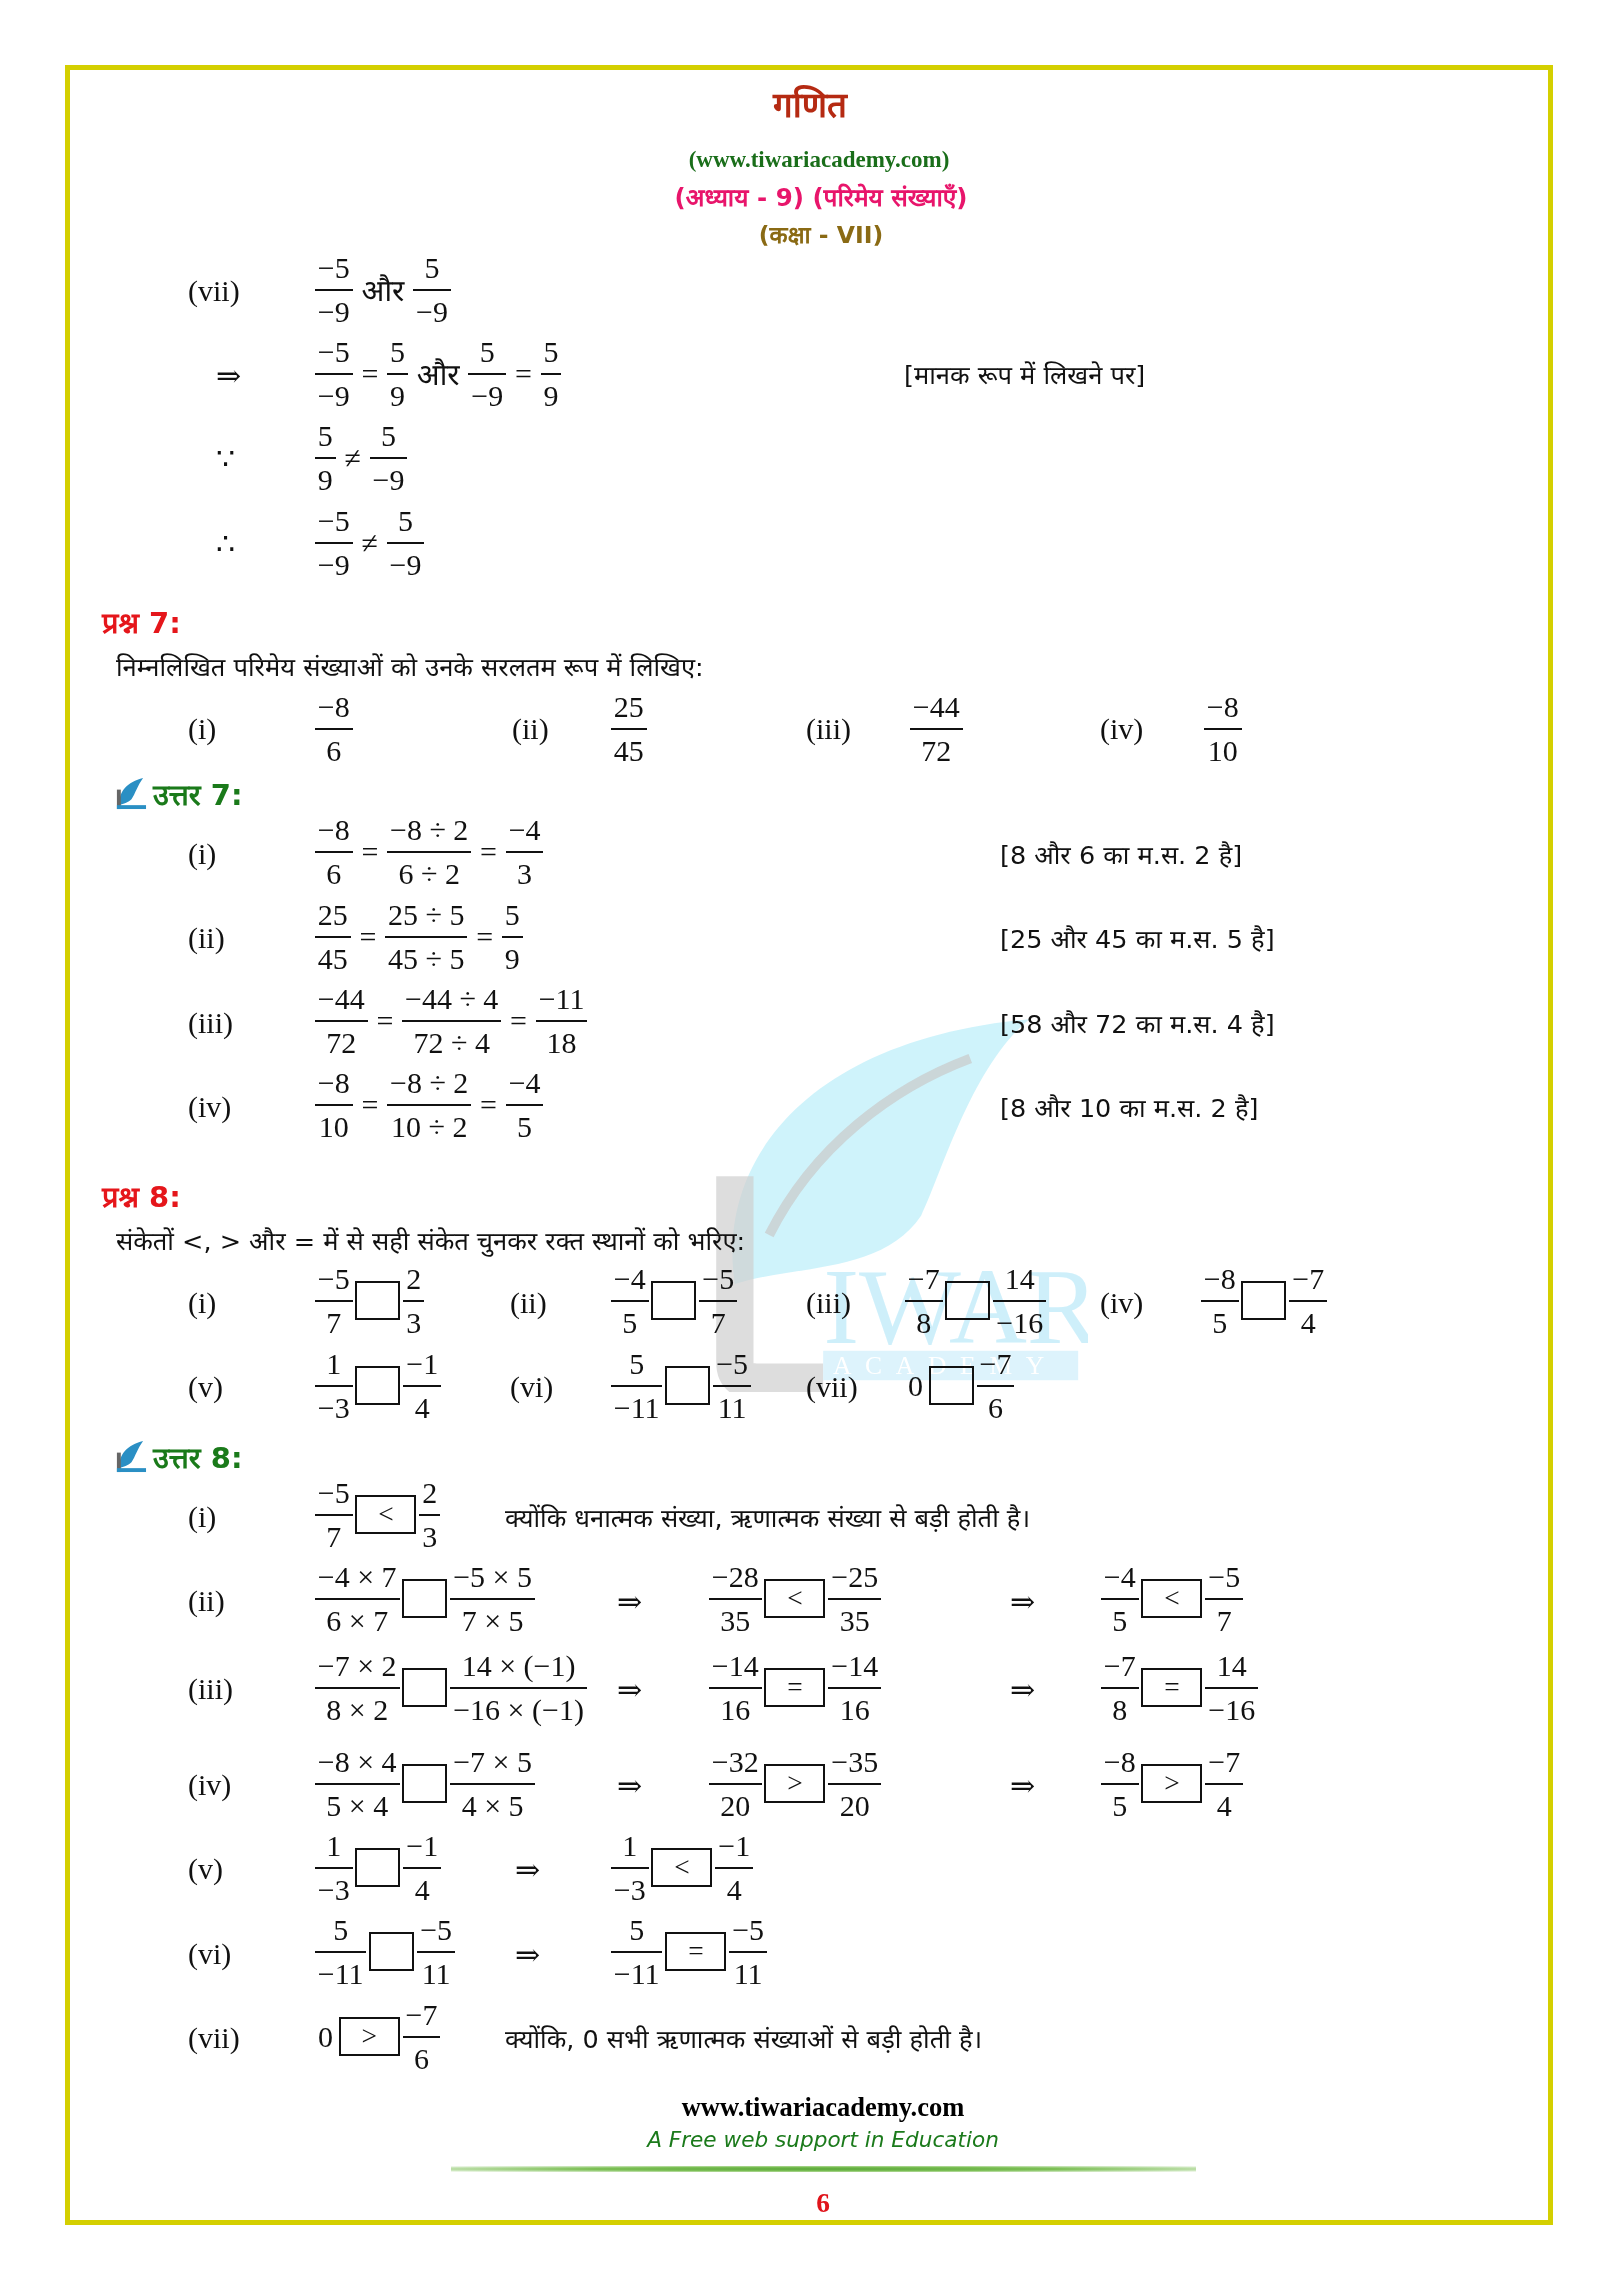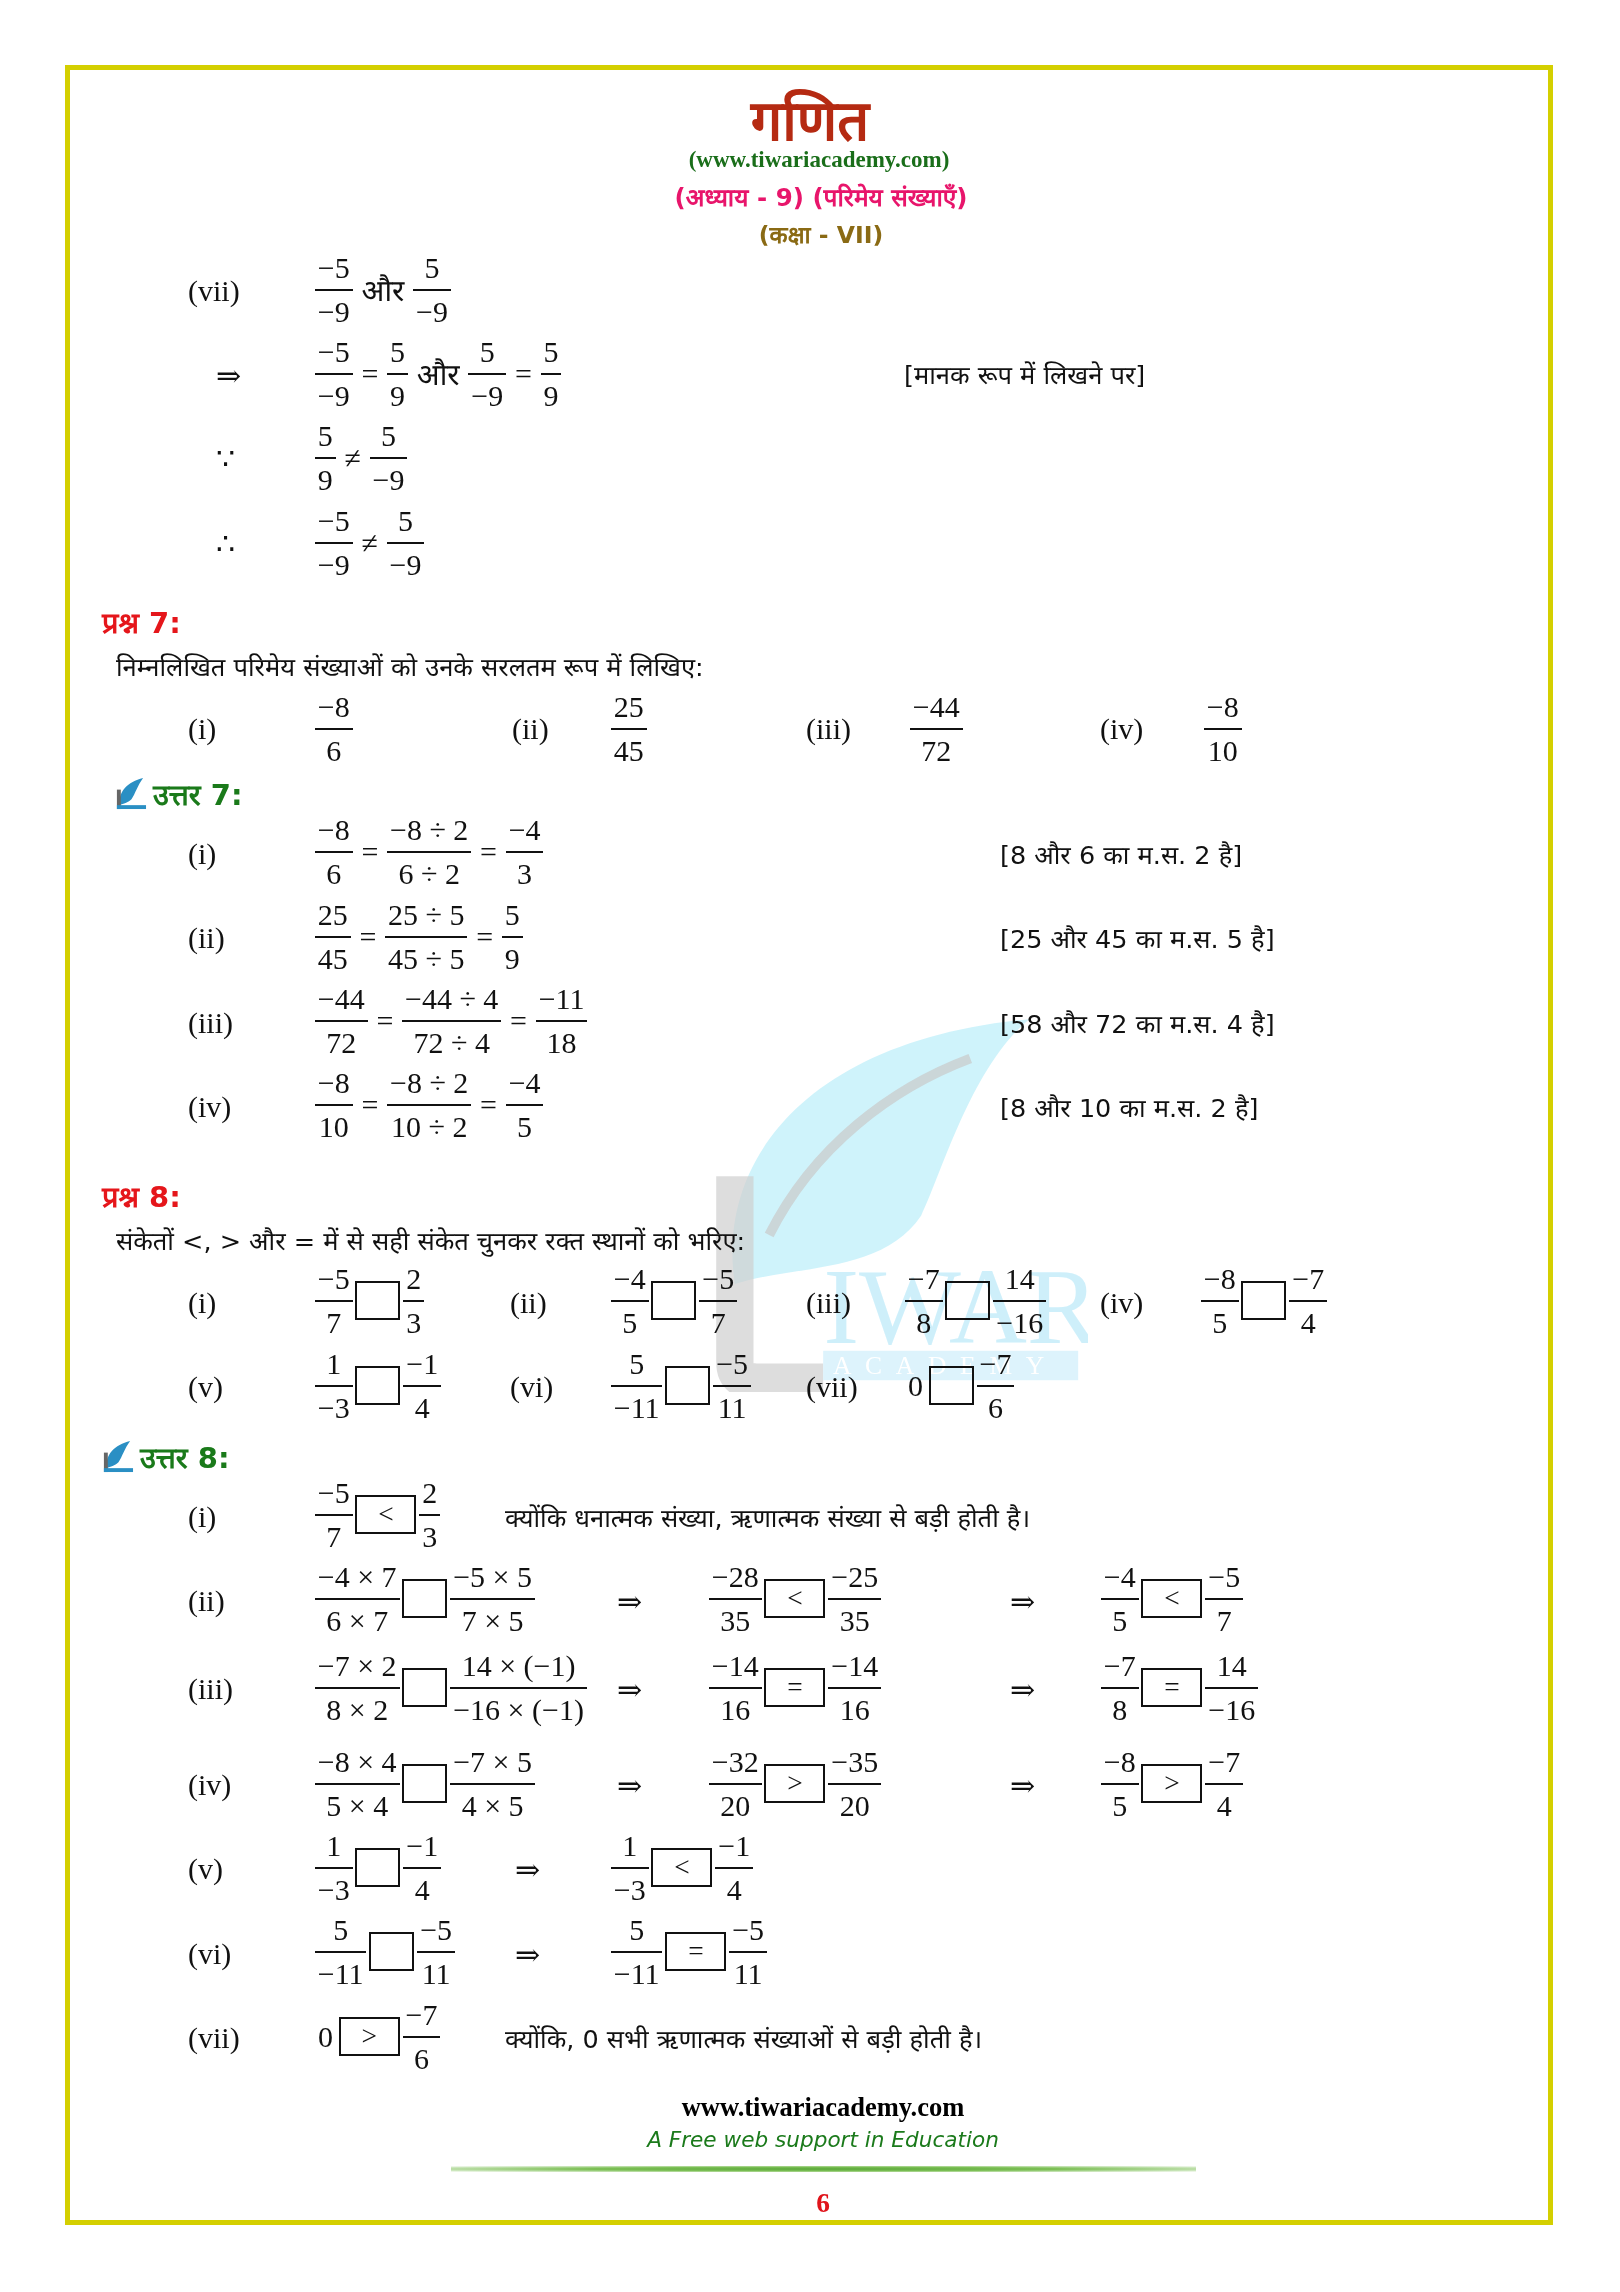--- a/index.html
+++ b/index.html
@@ -2,21 +2,21 @@
 <html><head>
 <meta charset="utf-8">
 <style>
   html, body { margin: 0; padding: 0; background: #ffffff; }
   body { width: 1620px; height: 2293px; position: relative; overflow: hidden;
          font-family: "Liberation Serif", "DejaVu Serif", serif; color: #111; }
   .page-border { position: absolute; left: 65px; top: 65px; width: 1478px; height: 2150px;
                  border: 5.9px solid #d4cf00; box-sizing: content-box; }
   .abs { position: absolute; white-space: nowrap; }
   .center { transform: translateX(-50%); text-align: center; }
-  .title { font-family: "DejaVu Sans", sans-serif; font-weight: bold; font-size: 56px; color: #b52a12; }
+  .title { font-family: "DejaVu Sans", sans-serif; font-weight: bold; font-size: 35px; color: #b52a12; }
   .site { font-weight: bold; font-size: 23px; color: #1a6e1a; }
   .chapter { font-family: "DejaVu Sans", sans-serif; font-weight: bold; font-size: 24.5px; color: #e8156b; }
   .klass { font-family: "DejaVu Sans", sans-serif; font-weight: bold; font-size: 23.5px; color: #8a6a14; }
   .q-head { font-family: "DejaVu Sans", sans-serif; font-weight: bold; font-size: 29px; color: #e5161b; }
   .a-head { font-family: "DejaVu Sans", sans-serif; font-weight: bold; font-size: 29px; color: #1a7a1a; display:flex; align-items:center; gap:5.9px;}
   .hin { font-family: "DejaVu Sans", sans-serif; font-size: 25.5px; color: #111; }
   .lbl { font-size: 30px; color: #111; }
   .sym { font-size: 30px; color: #111; }
   .expr { display: flex; align-items: center; font-size: 30px; color: #111; }
   .frac { display: inline-flex; flex-direction: column; align-items: center; margin: 0 2.9px; line-height: 1; }
@@ -353,21 +353,21 @@
       <span class="op">0</span>
       <span class="box"></span>
       <span class="frac">
         <span class="num">−7</span>
         <span class="bar"></span>
         <span class="den">6</span>
       </span>
     </div>
   </div>
 
-<div class="abs a-head" style="left:101px; top:1437px;">
+<div class="abs a-head" style="left:114px; top:1437px;">
   <svg class="ans-icon" viewBox="0 0 34 36">
     <path d="M6 30 C4 16 14 6 30 2 C24 10 22 18 18 24 C14 28 10 28 6 30Z" fill="#2a8fc4"></path>
     <rect x="3" y="14" width="4" height="20" fill="#666"></rect>
     <rect x="3" y="30" width="30" height="4" fill="#2a8fc4"></rect>
   </svg>
   <span>उत्तर 8:</span>
 </div>
 <div id="a8-rows">
     <div class="abs lbl" style="left:188px; top:1500px;">(i)</div>
     <div class="abs expr" style="left:312px; top:1478px;">

